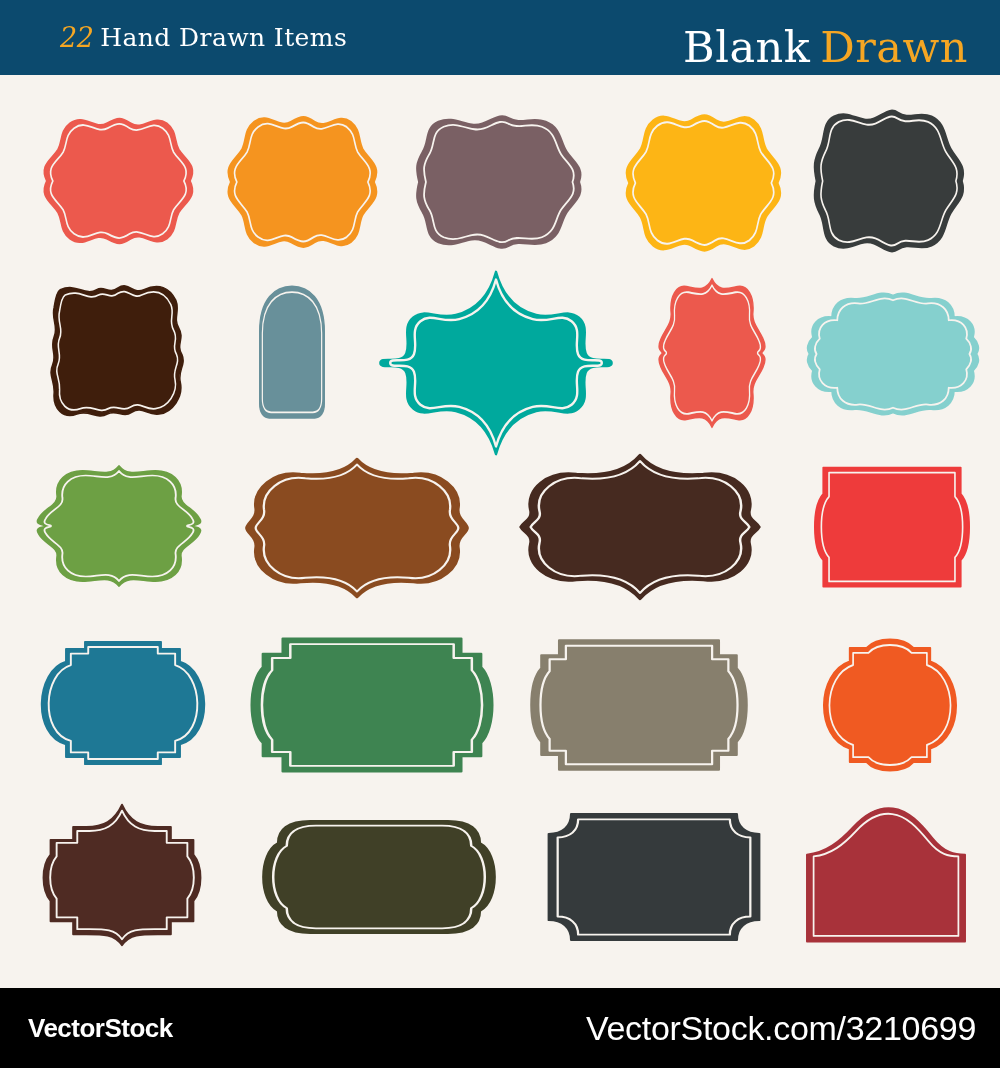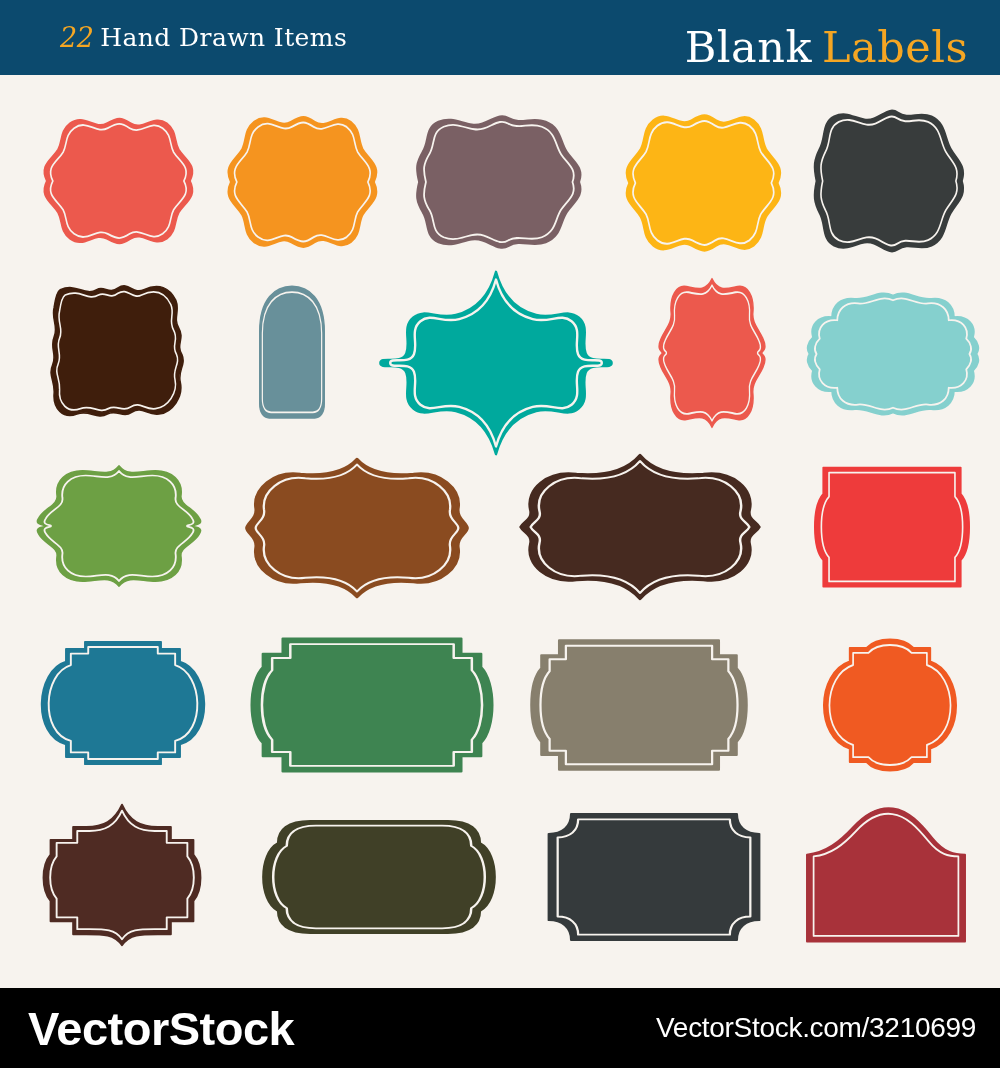--- a/index.html
+++ b/index.html
@@ -70,32 +70,32 @@
     position: absolute;
     left: 0; bottom: 0;
     width: 1000px; height: 80px;
     background: #000000;
   }
   .footer-brand {
     position: absolute;
     left: 28px; top: 50%;
     transform: translateY(-50%);
     font-family: "Liberation Sans", sans-serif;
-    font-size: 47px;
+    font-size: 26px;
     font-weight: bold;
     color: #FFFFFF;
     letter-spacing: -0.5px;
     white-space: nowrap;
   }
   .footer-url {
     position: absolute;
     right: 24px; top: 50%;
     transform: translateY(-50%);
     font-family: "Liberation Sans", sans-serif;
-    font-size: 28px;
+    font-size: 34px;
     color: #FFFFFF;
     letter-spacing: -0.3px;
     white-space: nowrap;
   }
 
   
   .canvas {
     position: absolute;
     left: 0; top: 75px;
     width: 1000px; height: 913px;
@@ -110,21 +110,21 @@
 
 <div class="page">
 
   <div class="header">
     <div class="header-left">
       <span class="hdr-count">22</span>
       <span class="hdr-sub">Hand Drawn Items</span>
     </div>
     <div class="header-right">
       <span class="hdr-brand-a">Blank</span>
-      <span class="hdr-brand-b">Labels</span>
+      <span class="hdr-brand-b">Drawn</span>
     </div>
   </div>
 
   <div class="canvas" id="canvas">
       <div class="label-slot" style="left: 38px; top: 36px; width: 160px; height: 140px;">
         <svg viewBox="0 0 200 160" preserveAspectRatio="none">
           <path d="M 40 14 C 58 2 70 22 86 14 C 100 7 104 7 116 14 C 132 23 144 3 161 14 C 174 23 170 34 176 44 C 184 56 200 62 190 80 C 200 98 184 104 176 116 C 170 126 174 137 161 146 C 144 157 132 137 116 146 C 104 153 100 153 86 146 C 70 138 58 158 40 146 C 27 137 31 126 25 116 C 17 104 1 98 11 80 C 1 62 17 56 25 44 C 31 34 27 23 40 14 Z" fill="#EC594D" stroke="#EC594D" stroke-width="2" stroke-linejoin="round"></path>
           <path d="M 40 14 C 58 2 70 22 86 14 C 100 7 104 7 116 14 C 132 23 144 3 161 14 C 174 23 170 34 176 44 C 184 56 200 62 190 80 C 200 98 184 104 176 116 C 170 126 174 137 161 146 C 144 157 132 137 116 146 C 104 153 100 153 86 146 C 70 138 58 158 40 146 C 27 137 31 126 25 116 C 17 104 1 98 11 80 C 1 62 17 56 25 44 C 31 34 27 23 40 14 Z" fill="none" stroke="#F7F3EE" stroke-width="2.2" stroke-linejoin="round" transform="translate(100,80) scale(0.915) translate(-100,-80)"></path>
         </svg>
       </div>

